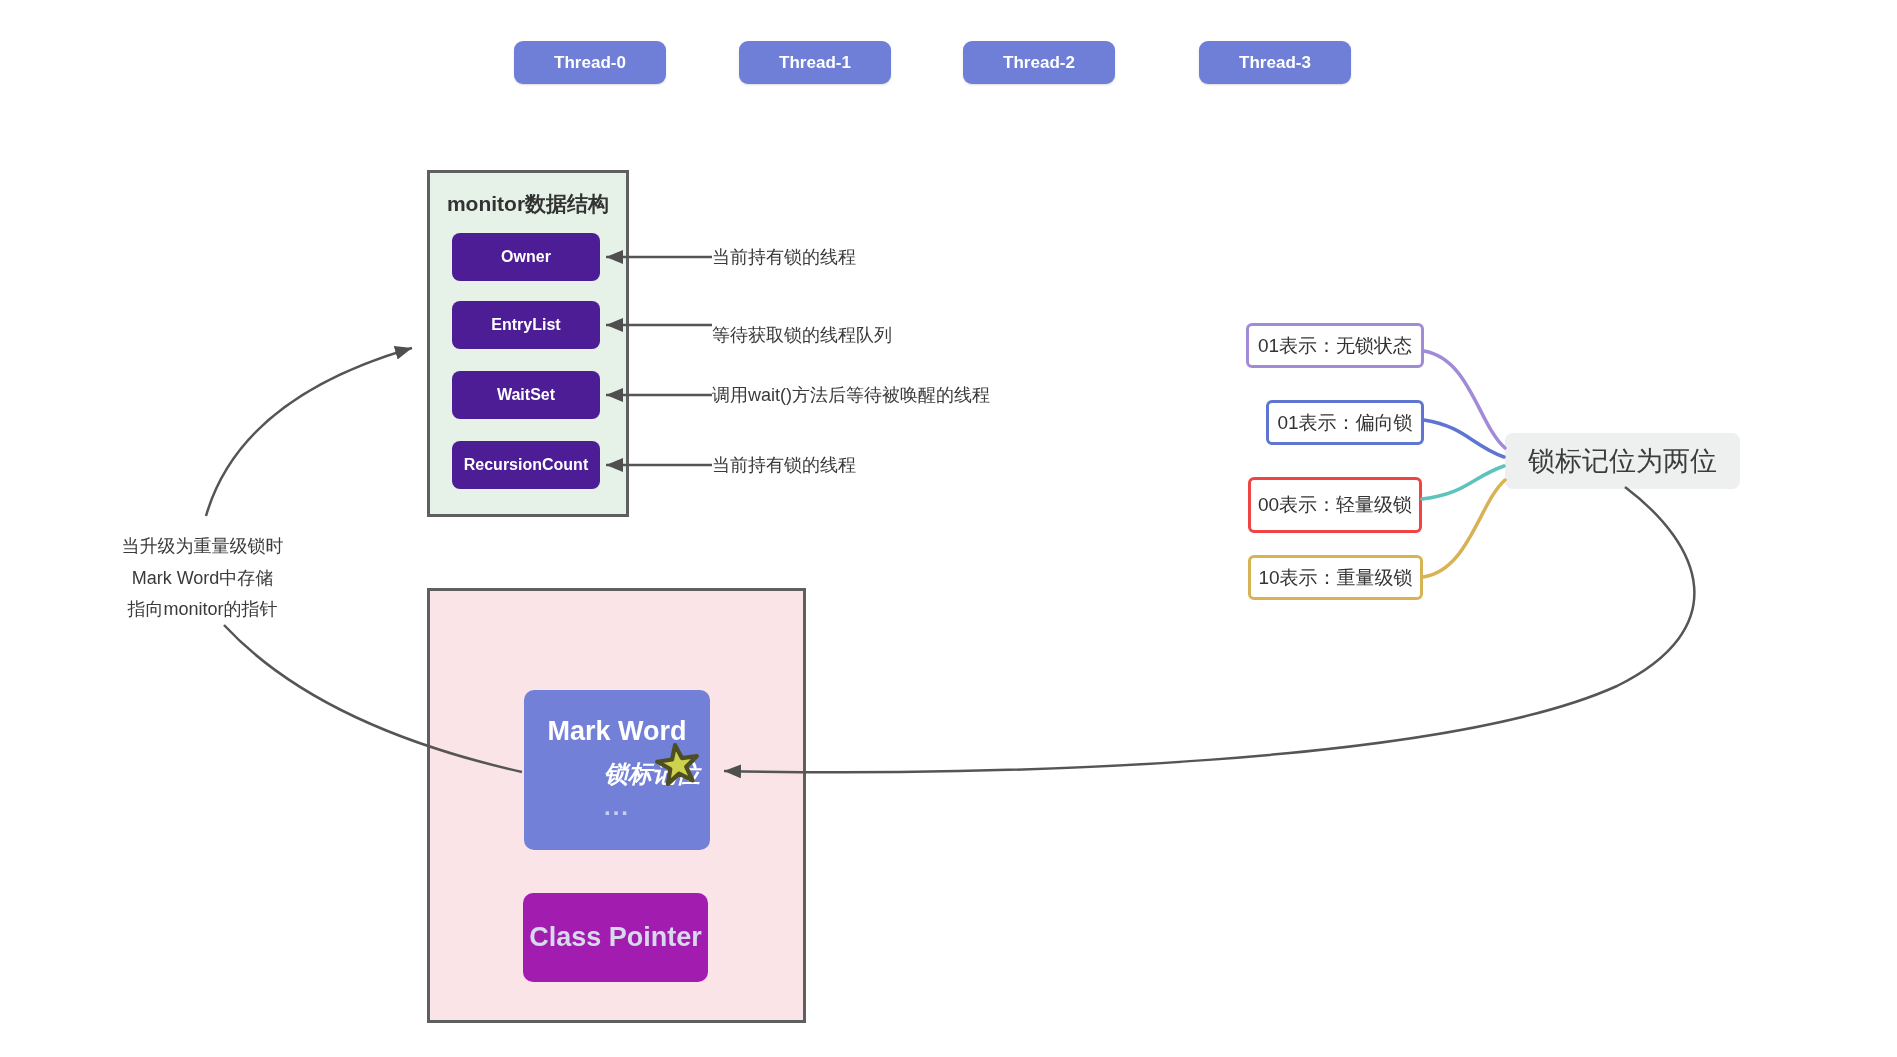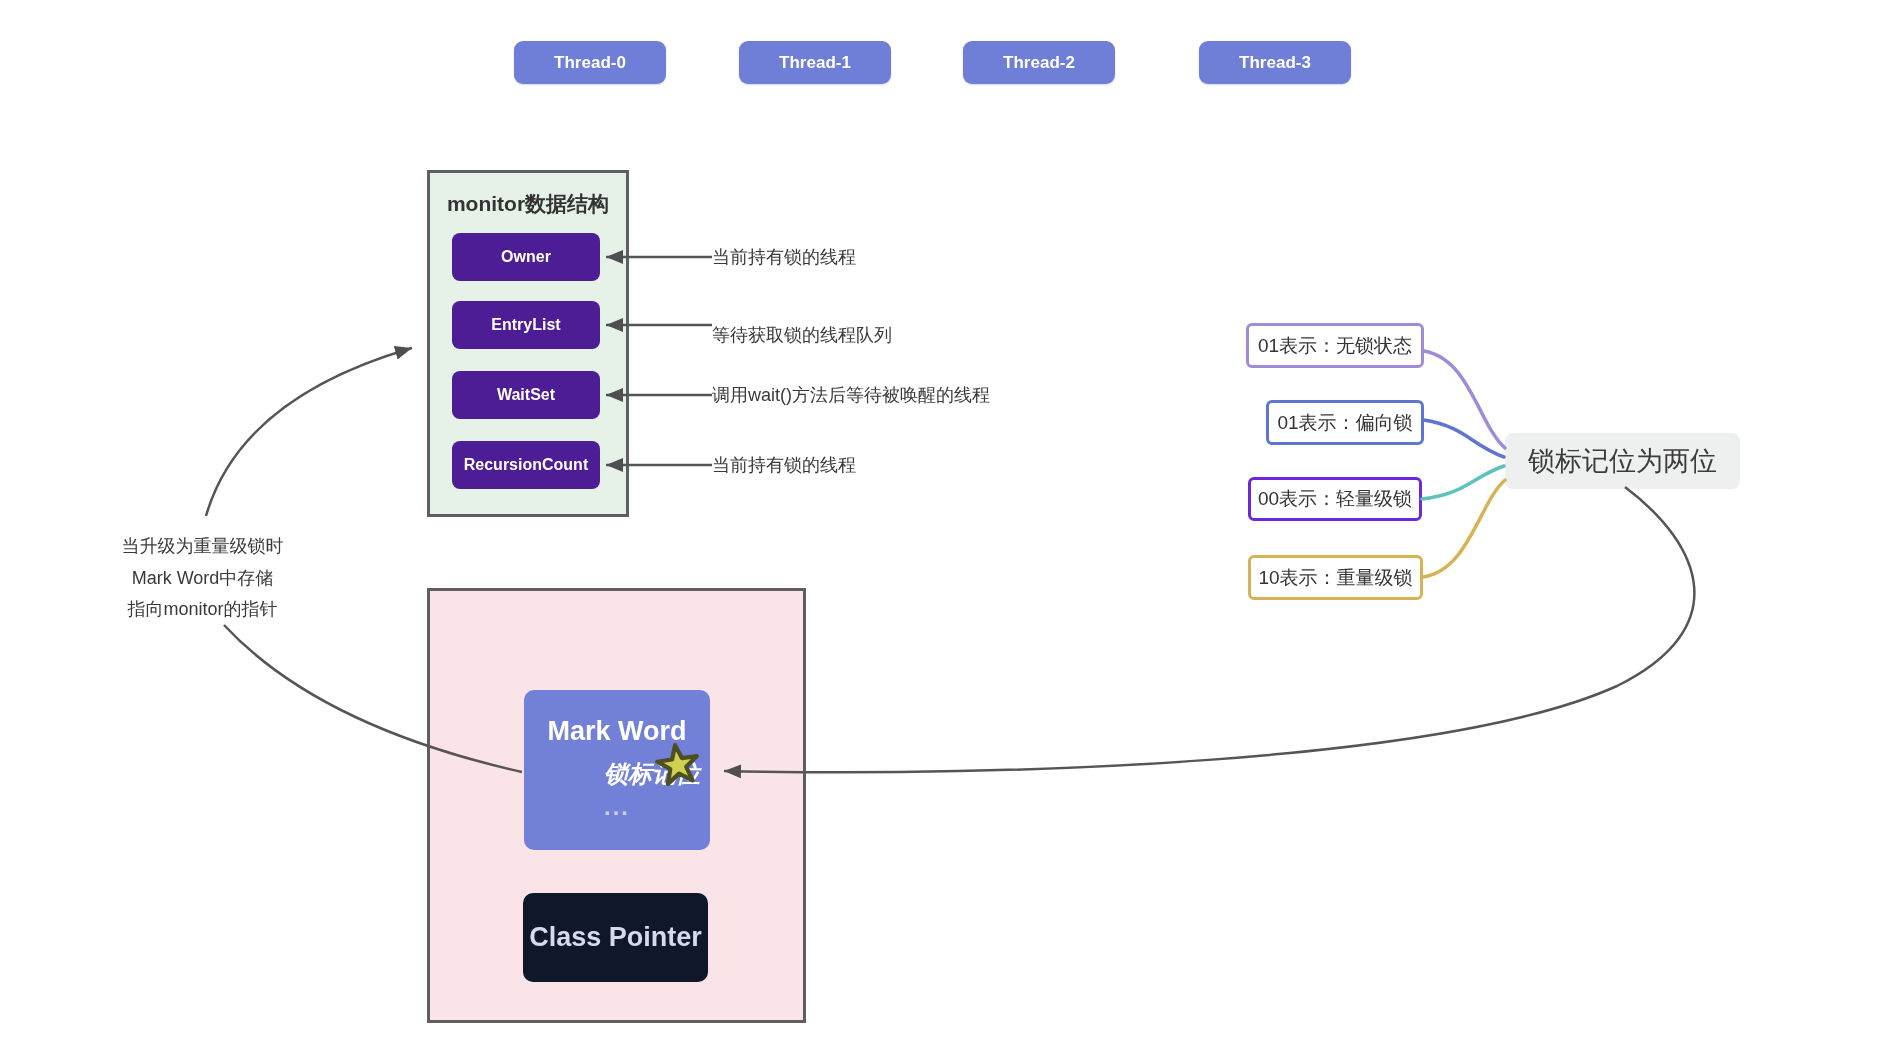--- a/index.html
+++ b/index.html
@@ -62,33 +62,33 @@
   .markword-sub{
     left:514px;top:758px;width:186px;text-align:right;
     color:#ffffff;font-size:24px;font-weight:bold;z-index:3;font-style:italic;
   }
   .markword-dots{
     left:524px;top:793px;width:186px;text-align:center;
     color:rgba(255,255,255,0.62);font-size:24px;font-weight:bold;letter-spacing:2px;z-index:3;
   }
   .star{left:655px;top:743px;z-index:4;}
   .classpointer-box{
-    left:523px;top:893px;width:185px;height:89px;background:#0f172a;
+    left:523px;top:893px;width:185px;height:89px;background:#a21caf;
     border-radius:10px;display:flex;align-items:center;justify-content:center;
     color:#d6daea;font-size:27px;font-weight:bold;z-index:2;
   }
 
   
   .flag{
     background:#ffffff;border-radius:6px;display:flex;align-items:center;justify-content:center;
     font-size:19px;color:#333333;z-index:2;white-space:nowrap;
   }
   .flag-purple{left:1246px;top:323px;width:178px;height:45px;border:3px solid #a18bd8;}
   .flag-blue  {left:1266px;top:400px;width:158px;height:45px;border:3px solid #5f75d2;}
-  .flag-teal  {left:1248px;top:477px;width:174px;height:44px;border:3px solid #6d28d9;}
+  .flag-teal  {left:1248px;top:477px;width:174px;height:56px;border:3px solid #ef4444;}
   .flag-gold  {left:1248px;top:555px;width:175px;height:45px;border:3px solid #d8b355;}
   .flag-summary{
     left:1505px;top:433px;width:235px;height:56px;background:#eeefef;border-radius:8px;
     display:flex;align-items:center;justify-content:center;
     font-size:27px;color:#3c3c3c;z-index:2;white-space:nowrap;
   }
 
   
   .connectors{position:absolute;left:0;top:0;width:1897px;height:1057px;z-index:5;pointer-events:none;}
 </style>

